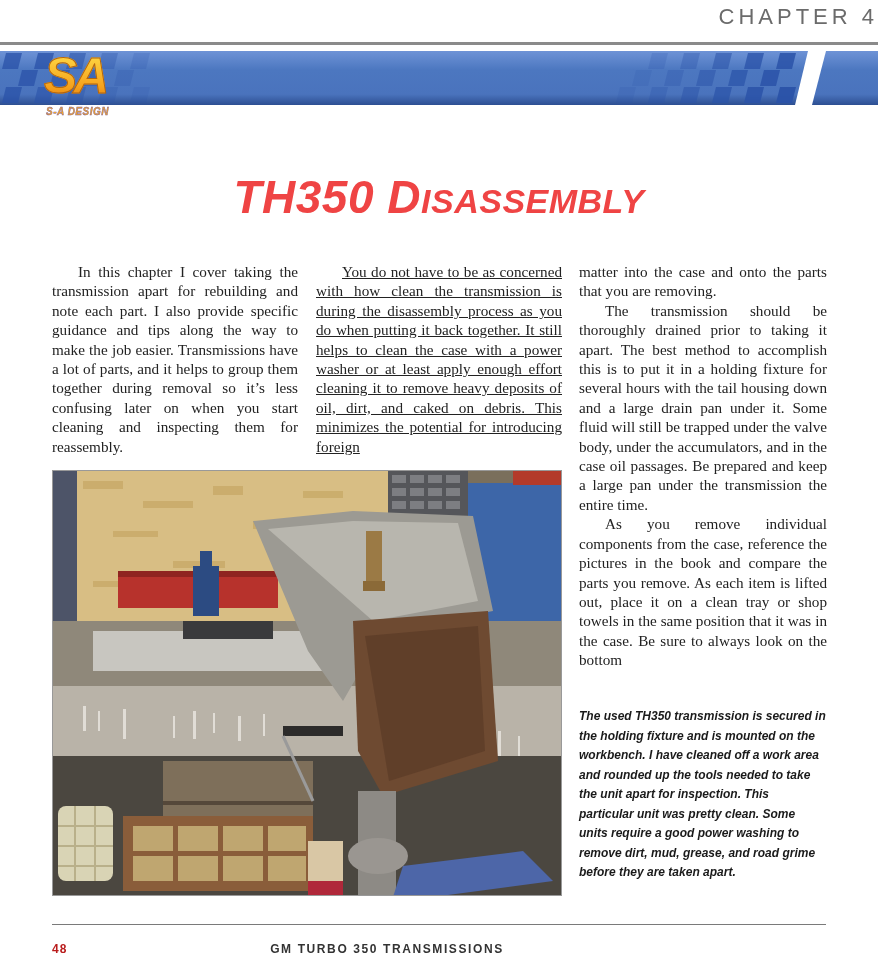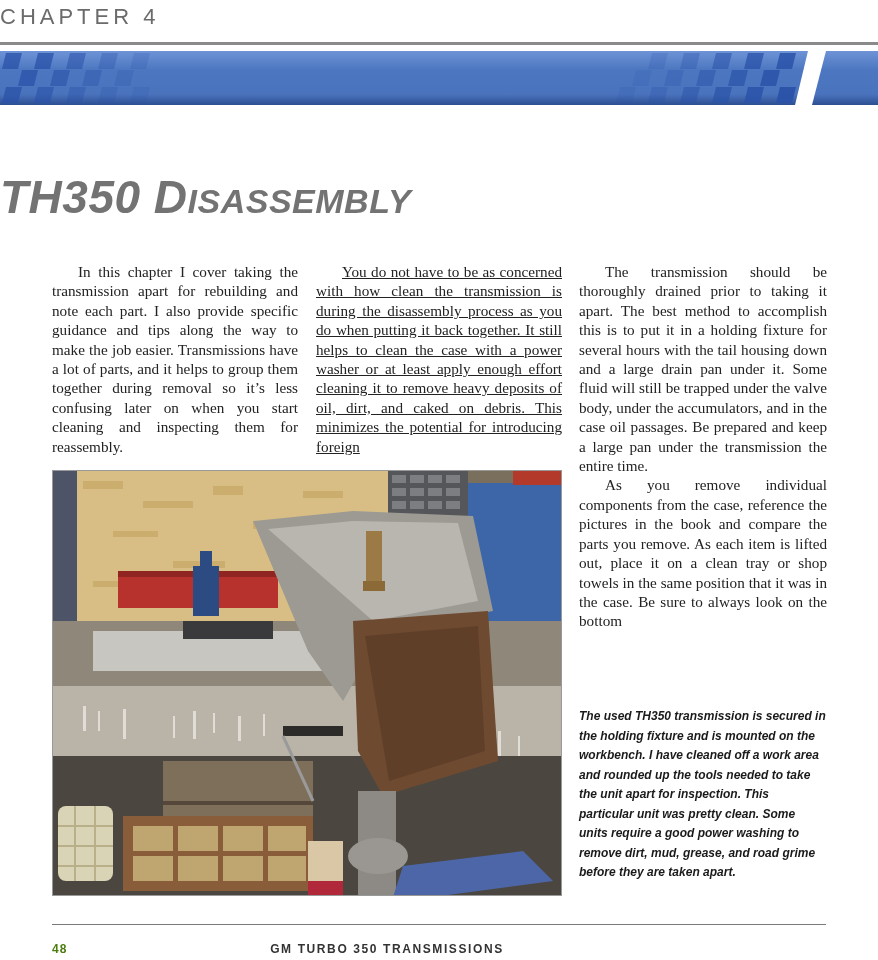--- a/index.html
+++ b/index.html
@@ -1,38 +1,38 @@
 <!DOCTYPE html>
 <html><head>
 <meta charset="utf-8">
 <style>
   html, body { margin: 0; padding: 0; background: #ffffff; }
   body { width: 878px; height: 960px; position: relative; overflow: hidden; font-family: "Liberation Serif", serif; color: #1a1a1a; }
-  .chapter-label { position: absolute; top: 4px; left: 0; width: 878px; text-align: left; font-family: "Liberation Sans", sans-serif; font-size: 22px; letter-spacing: 4px; color: #6b6b6b; }
+  .chapter-label { position: absolute; top: 4px; left: 0; width: 878px; text-align: right; font-family: "Liberation Sans", sans-serif; font-size: 22px; letter-spacing: 4px; color: #6b6b6b; }
   .top-rule { position: absolute; top: 42px; left: 0; width: 878px; height: 3px; background: #8a8a8a; }
   .banner { position: absolute; top: 51px; left: 0; width: 878px; height: 56px; }
   .banner-main { position: absolute; left: 0; top: 0; width: 808px; height: 54px; background: linear-gradient(#6e93d6 0%, #4c77c0 35%, #4a73bd 80%, #2d4f92 100%); clip-path: polygon(0 0, 808px 0, 795px 54px, 0 54px); }
   .banner-tail { position: absolute; left: 812px; top: 0; width: 66px; height: 54px; background: linear-gradient(#6e93d6 0%, #4c77c0 35%, #4a73bd 80%, #2d4f92 100%); clip-path: polygon(14px 0, 66px 0, 66px 54px, 0 54px); }
   .checker { position: absolute; top: 0; height: 54px; }
   .checker span { position: absolute; width: 16px; height: 16px; background: #2a52a8; opacity: 0.75; transform: skewX(-14deg); }
   .logo { position: absolute; left: 40px; top: 0; width: 90px; height: 70px; }
   .logo-sa { position: absolute; left: 4px; top: -2px; font-family: "Liberation Sans", sans-serif; font-style: italic; font-weight: bold; font-size: 50px; letter-spacing: -4px; background: linear-gradient(#ffe04a, #f6a21c 70%, #e07a10); -webkit-background-clip: text; background-clip: text; color: transparent; -webkit-text-stroke: 1px #b36510; line-height: 54px; }
   .logo-sub { position: absolute; left: 6px; top: 55px; font-family: "Liberation Sans", sans-serif; font-style: italic; font-weight: bold; font-size: 10px; color: #f2a72b; -webkit-text-stroke: 0.4px #7a5a9a; letter-spacing: 0.5px; white-space: nowrap; }
-  .page-title { position: absolute; top: 170px; left: 0; width: 878px; text-align: left; font-family: "Liberation Sans", sans-serif; font-weight: bold; font-style: italic; font-size: 46px; color: #737373; letter-spacing: 0.5px; }
+  .page-title { position: absolute; top: 170px; left: 0; width: 878px; text-align: center; font-family: "Liberation Sans", sans-serif; font-weight: bold; font-style: italic; font-size: 46px; color: #ef4444; letter-spacing: 0.5px; }
   .page-title .sc { font-size: 34px; }
   .col { position: absolute; font-size: 15.2px; line-height: 19.4px; text-align: justify; color: #222; }
   .col p { margin: 0; }
   .col p.indent { text-indent: 26px; }
   .col1 { left: 52px; top: 262px; width: 246px; }
   .col2 { left: 316px; top: 262px; width: 246px; text-decoration: underline; }
   .col3 { left: 579px; top: 262px; width: 248px; }
   .photo { position: absolute; left: 52px; top: 470px; width: 510px; height: 426px; overflow: hidden; border: 1px solid #999; box-sizing: border-box; background: #6a6152; }
   .caption { position: absolute; left: 579px; top: 707px; width: 248px; font-family: "Liberation Sans", sans-serif; font-weight: bold; font-style: italic; font-size: 12px; line-height: 19.5px; color: #1a1a1a; }
   .bottom-rule { position: absolute; top: 924px; left: 52px; width: 774px; height: 1px; background: #7a7a7a; }
-  .folio { position: absolute; top: 942px; left: 52px; font-family: "Liberation Sans", sans-serif; font-weight: bold; font-size: 12px; letter-spacing: 1px; color: #4d7c0f; }
+  .folio { position: absolute; top: 942px; left: 52px; font-family: "Liberation Sans", sans-serif; font-weight: bold; font-size: 12px; letter-spacing: 1px; color: #b91c1c; }
   .running-title { position: absolute; top: 942px; left: 0; width: 774px; text-align: center; font-family: "Liberation Sans", sans-serif; font-weight: bold; font-size: 12px; letter-spacing: 1.6px; color: #333; }
 </style>
 </head>
 <body>
 
 <div class="chapter-label">CHAPTER 4</div>
 <div class="top-rule"></div>
 
 <div class="banner">
   <div class="banner-main">
@@ -65,35 +65,40 @@
         <span style="left:172px;top:19px;opacity:.85"></span>
       <span style="left:28px;top:36px;opacity:.15"></span>
         <span style="left:60px;top:36px;opacity:.3"></span>
         <span style="left:92px;top:36px;opacity:.5"></span>
         <span style="left:124px;top:36px;opacity:.7"></span>
         <span style="left:156px;top:36px;opacity:.85"></span>
         <span style="left:188px;top:36px;opacity:.95"></span>
     </div>
   </div>
   <div class="banner-tail"></div>
+  <div class="logo">
+    <div class="logo-sa">SA</div>
+    <div class="logo-sub">S-A DESIGN</div>
+  </div>
 </div>
 
 <h1 class="page-title" style="margin:0;">
   <span>TH350 D</span><span class="sc">ISASSEMBLY</span>
 </h1>
 
 <div class="col col1">
   <p class="indent">In this chapter I cover taking the transmission apart for rebuilding and note each part. I also provide specific guidance and tips along the way to make the job easier. Transmissions have a lot of parts, and it helps to group them together during removal so it’s less confusing later on when you start cleaning and inspecting them for reassembly.</p>
 </div>
 
 <div class="col col2">
   <p class="indent">You do not have to be as concerned with how clean the transmission is during the disassembly process as you do when putting it back together. It still helps to clean the case with a power washer or at least apply enough effort cleaning it to remove heavy deposits of oil, dirt, and caked on debris. This minimizes the potential for introducing foreign</p>
 </div>
 
 <div class="col col3">
+  <p>matter into the case and onto the parts that you are removing.</p>
   <p class="indent">The transmission should be thoroughly drained prior to taking it apart. The best method to accomplish this is to put it in a holding fixture for several hours with the tail housing down and a large drain pan under it. Some fluid will still be trapped under the valve body, under the accumulators, and in the case oil passages. Be prepared and keep a large pan under the transmission the entire time.</p>
   <p class="indent">As you remove individual components from the case, reference the pictures in the book and compare the parts you remove. As each item is lifted out, place it on a clean tray or shop towels in the same position that it was in the case. Be sure to always look on the bottom</p>
 </div>
 
 <div class="photo" title="Used TH350 transmission mounted in a holding fixture on a workbench with tools and parts bins">
   <svg width="510" height="426" viewBox="0 0 510 426" xmlns="http://www.w3.org/2000/svg">
 
     <rect x="0" y="0" width="510" height="426" fill="#7a6f5c"></rect>
     <rect x="20" y="0" width="320" height="150" fill="#d8be84"></rect>
     <g fill="#c6a664" opacity="0.7">

